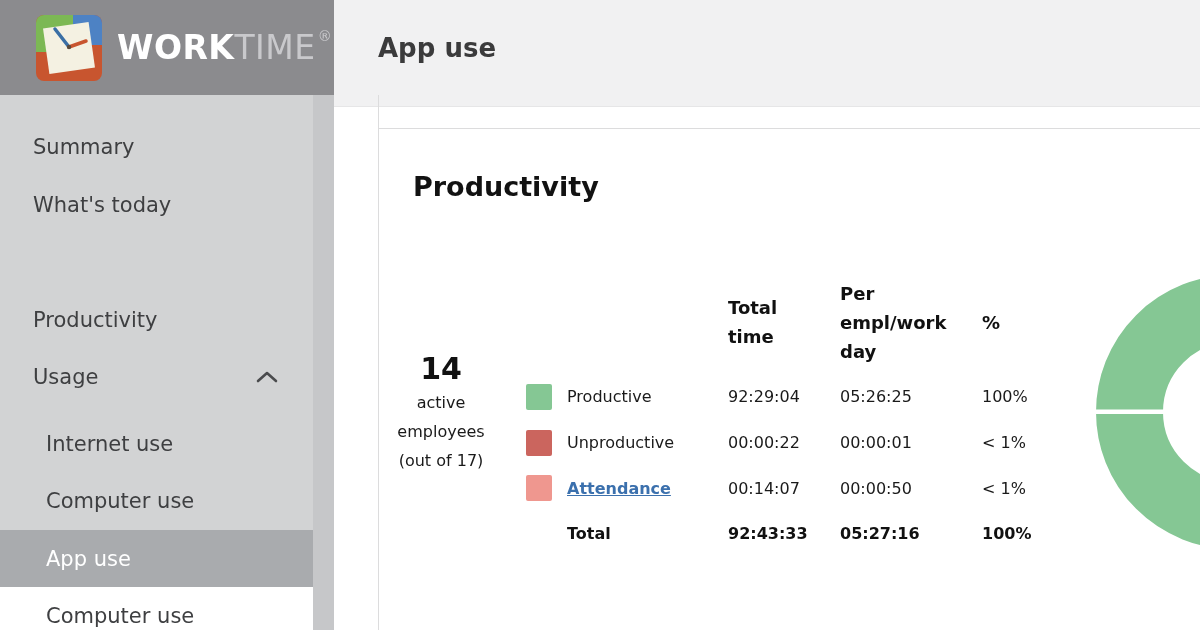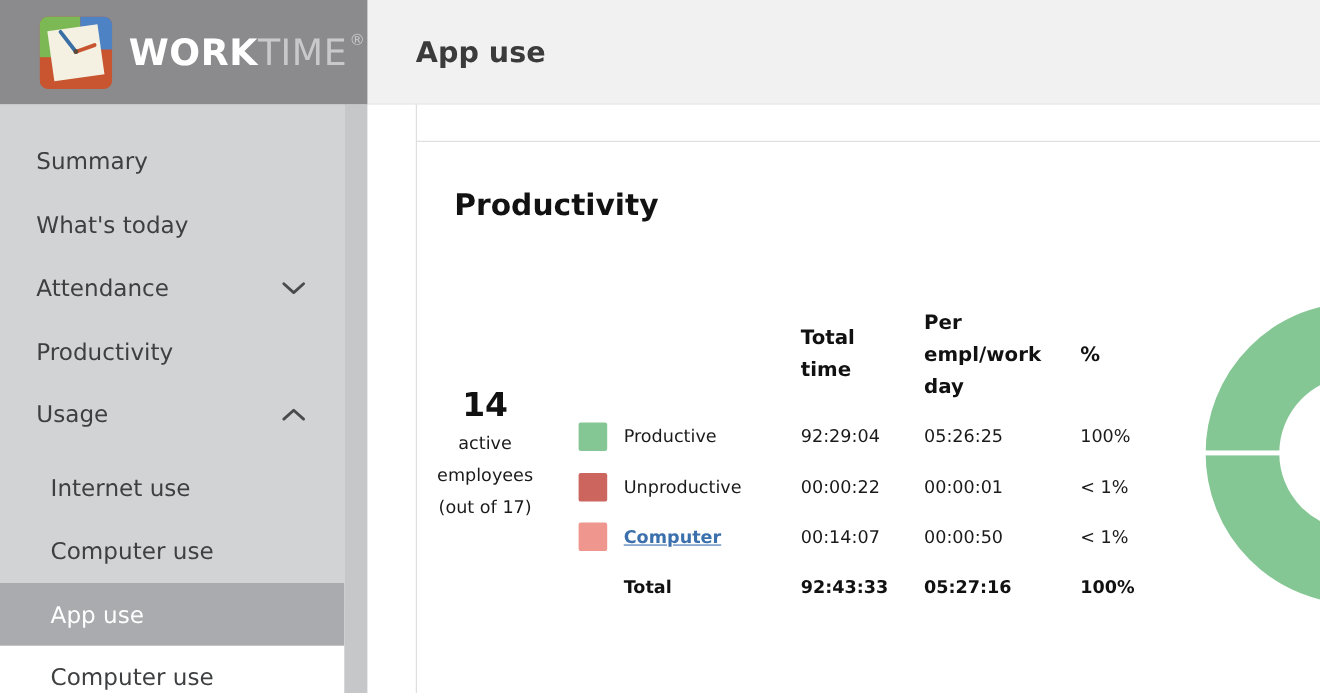--- a/index.html
+++ b/index.html
@@ -1,20 +1,20 @@
 <!DOCTYPE html>
 <html><head>
 <meta charset="utf-8">
 <style>
   html,body{margin:0;padding:0;}
   body{font-family:"DejaVu Sans","Liberation Sans",sans-serif;}
   #app{position:relative;width:1200px;height:630px;background:#ffffff;overflow:hidden;}
 
   
-  .topbar{position:absolute;left:0;top:0;width:1200px;height:95px;background:#f1f1f2;border-bottom:1px solid #e6e6e7;box-sizing:border-box;}
+  .topbar{position:absolute;left:0;top:0;width:1200px;height:107px;background:#f1f1f2;border-bottom:1px solid #e6e6e7;box-sizing:border-box;}
   .logo-block{position:absolute;left:0;top:0;width:334px;height:95px;background:#8b8b8e;display:flex;align-items:center;padding-left:36px;box-sizing:border-box;}
   .logo-icon{flex:0 0 auto;}
   .wordmark{margin-left:15px;font-size:33px;letter-spacing:.5px;white-space:nowrap;}
   .wordmark .w1{color:#ffffff;font-weight:800;}
   .wordmark .w2{color:#c9c9cc;font-weight:400;}
   .wordmark .reg{color:#c9c9cc;font-weight:400;font-size:14px;vertical-align:18px;margin-left:2px;}
   .page-title{position:absolute;left:378px;top:33px;font-size:26px;font-weight:700;color:#3b3b3c;}
 
   
   .sidebar{position:absolute;left:0;top:95px;width:313px;height:455px;background:#d2d3d4;}
@@ -73,28 +73,20 @@
     <div class="page-title">App use</div>
   </div>
 
   <div class="sidebar">
     <div class="sb-item" style="top:23px">
       <span>Summary</span>
     </div>
     <div class="sb-item" style="top:81px">
       <span>What's today</span>
     </div>
-    <div class="sb-item" style="top:138px">
-      <span>Attendance</span>
-      <span class="sb-chevron">
-        <svg width="22" height="12" viewBox="0 0 22 12">
-            <polyline points="2,2 11,10 20,2" fill="none" stroke="#4a4b4d" stroke-width="2.6" stroke-linecap="round" stroke-linejoin="round"></polyline>
-          </svg>
-      </span>
-    </div>
     <div class="sb-item" style="top:196px">
       <span>Productivity</span>
     </div>
     <div class="sb-item" style="top:253px">
       <span>Usage</span>
       <span class="sb-chevron">
         <svg width="22" height="12" viewBox="0 0 22 12">
             <polyline points="2,10 11,2 20,10" fill="none" stroke="#4a4b4d" stroke-width="2.6" stroke-linecap="round" stroke-linejoin="round"></polyline>
           </svg>
       </span>
@@ -148,21 +140,21 @@
         <span class="swatch" style="background-color: rgb(203, 101, 94);"></span>
       </div>
     <div class="cell">Unproductive</div>
     <div class="cell">00:00:22</div>
     <div class="cell">00:00:01</div>
     <div class="cell">&lt; 1%</div>
 
     <div>
         <span class="swatch" style="background-color: rgb(239, 151, 143);"></span>
       </div>
-    <div class="cell"><a class="link" style="color: rgb(59, 112, 173);">Computer</a></div>
+    <div class="cell"><a class="link" style="color: rgb(59, 112, 173);">Attendance</a></div>
     <div class="cell">00:14:07</div>
     <div class="cell">00:00:50</div>
     <div class="cell">&lt; 1%</div>
 
     <div></div>
     <div class="cell bold">Total</div>
     <div class="cell bold">92:43:33</div>
     <div class="cell bold">05:27:16</div>
     <div class="cell bold">100%</div>
   </div>

